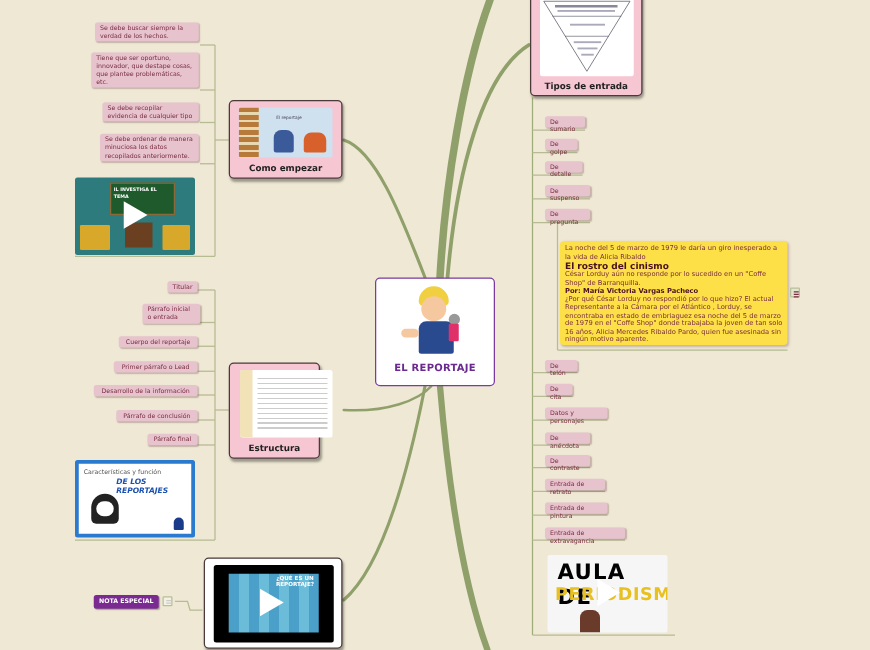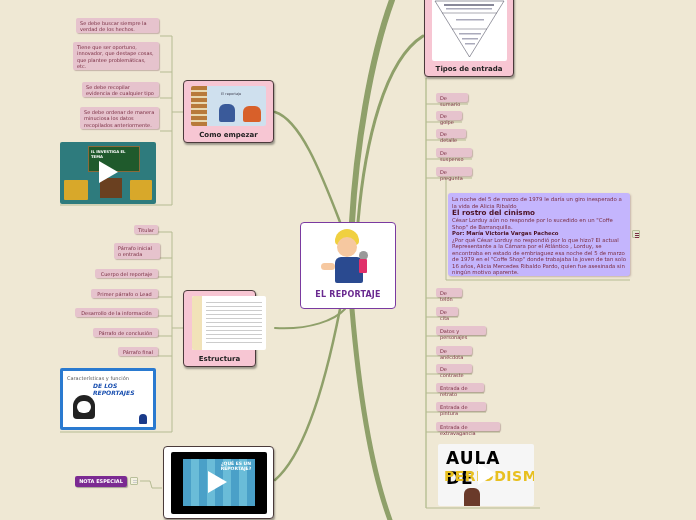--- a/index.html
+++ b/index.html
@@ -19,21 +19,21 @@
              border:1.5px solid #7a3aa0; border-radius:4px; box-sizing:border-box; }
   .central .label { position:absolute; left:0; right:0; bottom:9px; text-align:center; font-weight:bold;
                     font-size:8px; color:#6a2a90; letter-spacing:0.2px; }
   .note-btn { position:absolute; width:8px; height:8px; background:#e3e7cf; border:1px solid #b8bf9a;
               border-radius:1px; box-sizing:border-box; }
   .note-btn i { position:absolute; left:1.5px; width:4px; height:1px; background:#7a2e43; }
   .special { position:absolute; left:75px; top:476px; width:52px; height:11px; background:#7b2a92;
              color:#fff; font-size:5px; font-weight:bold; text-align:center; line-height:11px; border-radius:2px;
              box-shadow:1px 1px 1px rgba(0,0,0,0.3); }
   .play { position:absolute; width:0; height:0; border-style:solid; border-color:transparent transparent transparent #fff; }
-  .bigtext { position:absolute; left:448px; top:193px; width:182px; height:83px; background:#c4b5fd;
+  .bigtext { position:absolute; left:448px; top:193px; width:182px; height:83px; background:#fde047;
              border-radius:3px; box-shadow:1px 1px 2px rgba(120,80,90,0.35); color:#7a2e43;
              font-size:5.4px; line-height:6.5px; padding:3px 4px; box-sizing:border-box; }
   .bigtext .h { font-weight:bold; font-size:7.2px; color:#4a1022; line-height:8px; }
   .bigtext .b { font-weight:bold; color:#4a1022; }
 </style>
 </head>
 <body>
 
 <svg class="links" viewBox="0 0 696 520">
   <g fill="none" stroke="#8fa06a" stroke-linecap="round">

